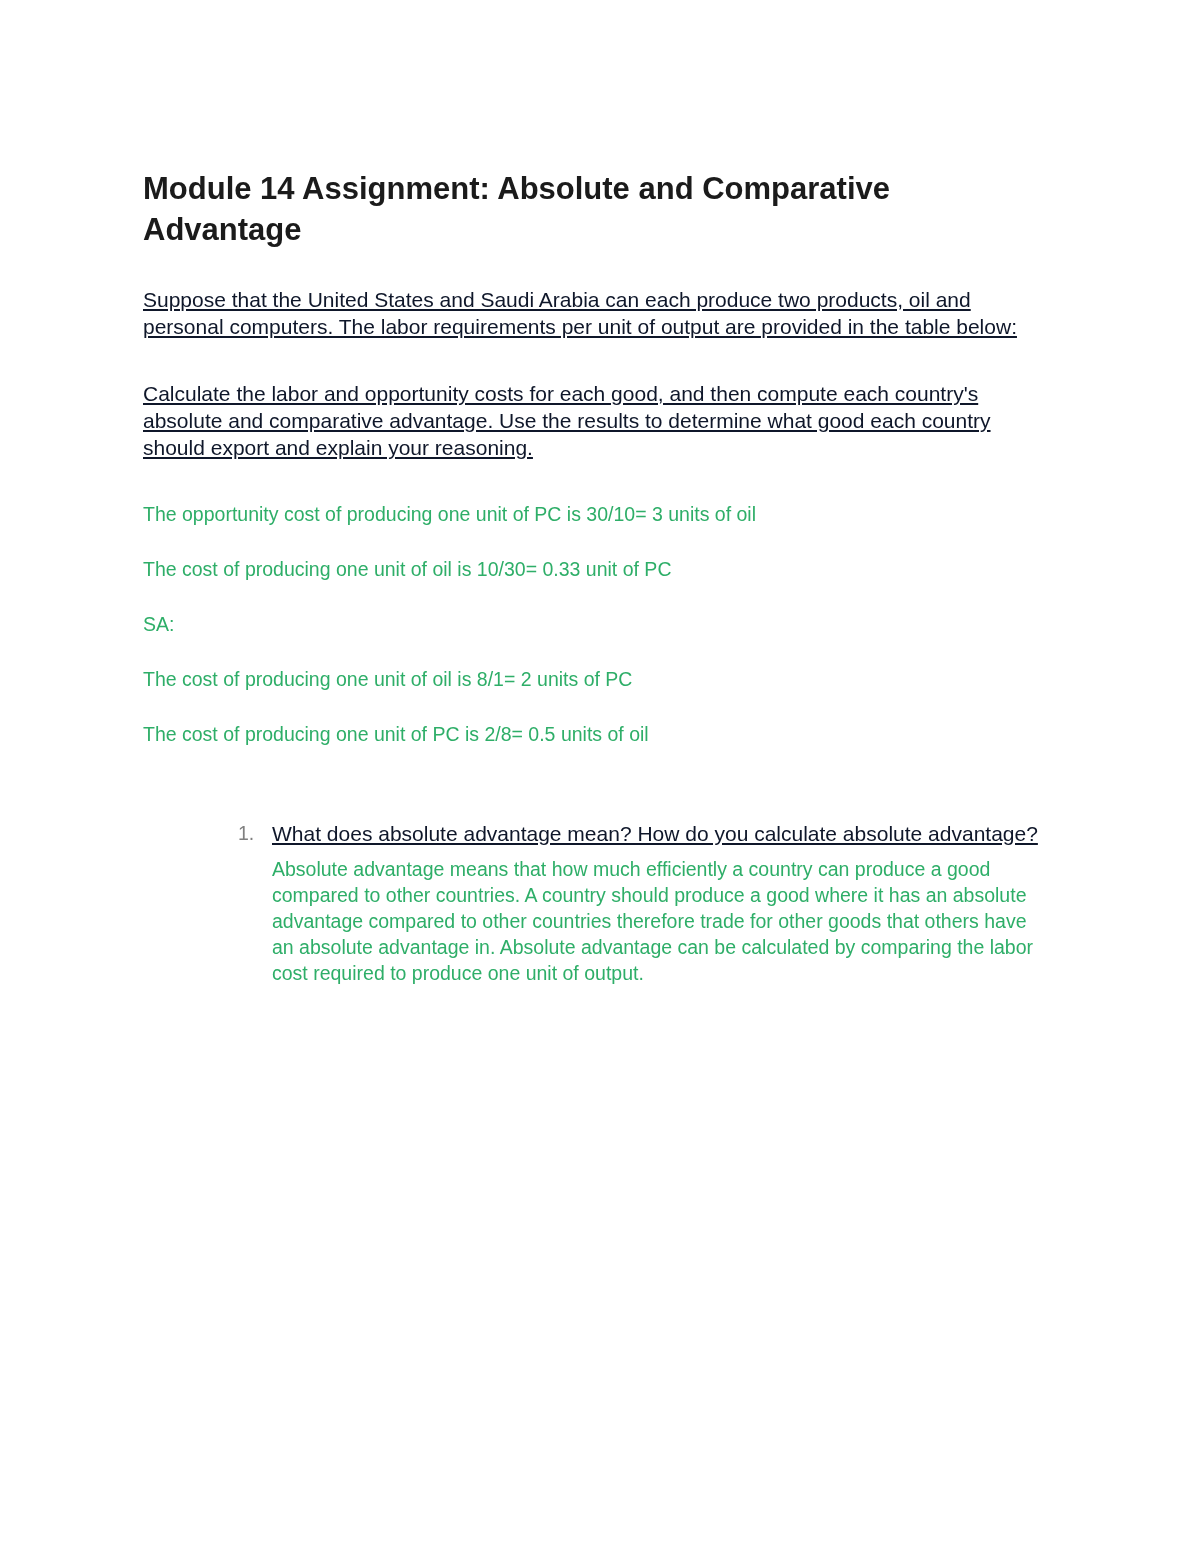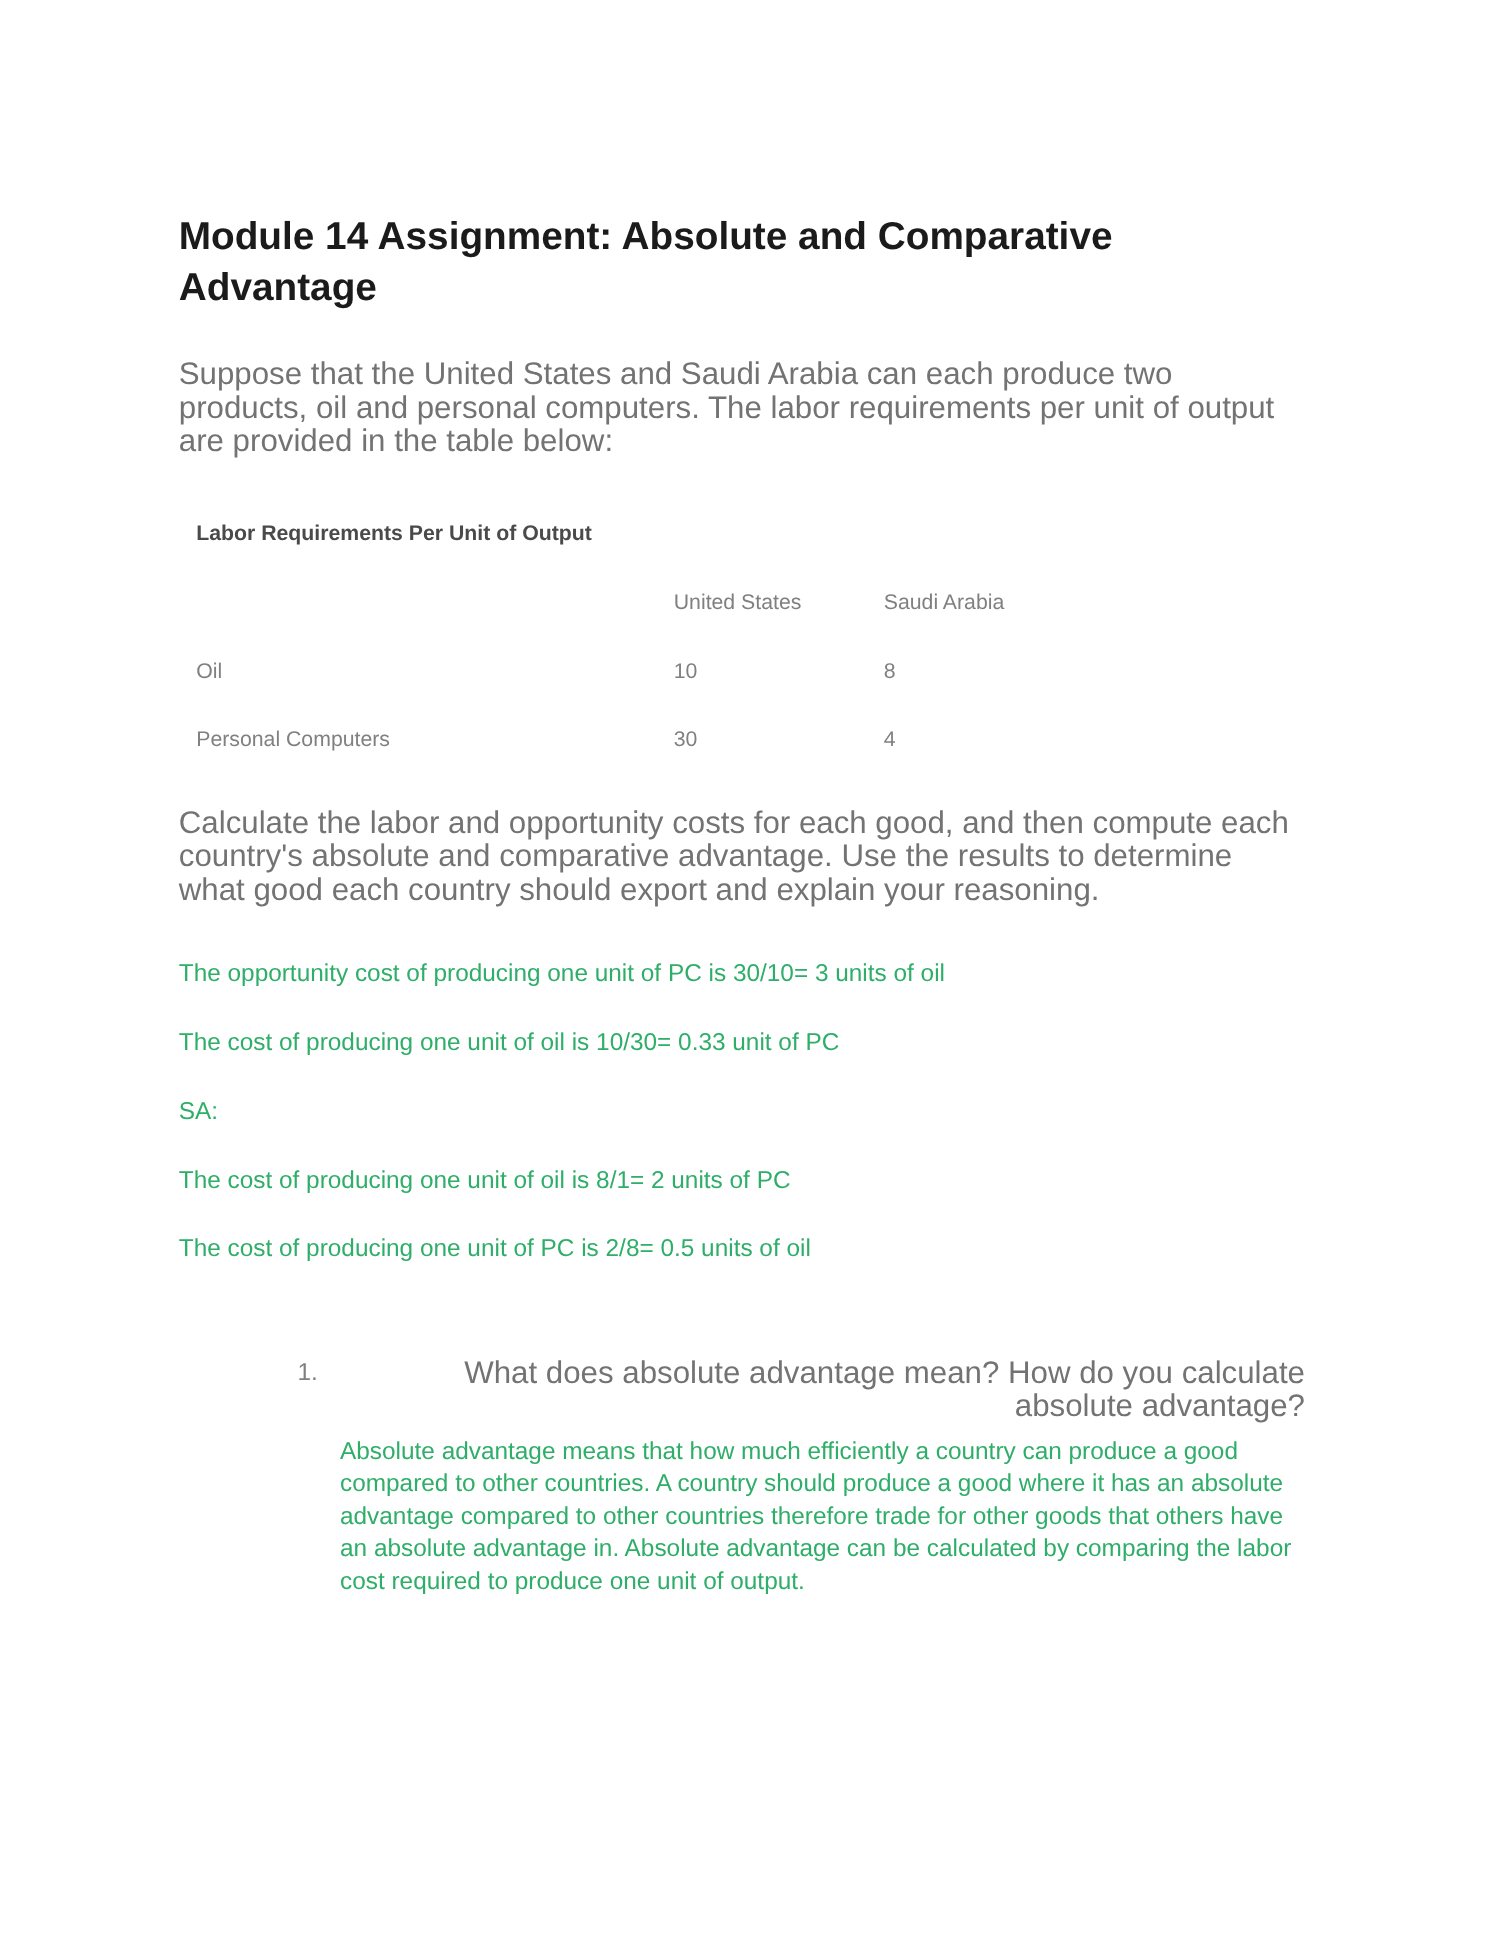--- a/index.html
+++ b/index.html
@@ -20,24 +20,25 @@
   .title {
     margin: 0 0 36px 0;
     font-size: 31px;
     line-height: 41px;
     font-weight: 700;
     color: #1b1b1b;
     max-width: 910px;
   }
   .body-text {
     margin: 0;
-    font-size: 25px;
+    font-size: 21px;
     line-height: 27px;
-    color: #737373;
+    color: #0f172a;
     max-width: 900px;
+    text-decoration: underline;
   }
   .intro {
     margin-bottom: 0;
   }
   .labor-table {
     margin-top: 46px;
     padding-left: 14px;
   }
   .table-caption {
     font-size: 17px;
@@ -75,58 +76,36 @@
     flex: 0 0 34px;
     font-size: 19.5px;
     line-height: 27px;
     color: #808080;
   }
   .q-content {
     max-width: 772px;
   }
   .q-text {
     margin: 0;
-    text-align: right;
   }
   .q-answer {
     margin: 9px 0 0 0;
     line-height: 26px;
     max-width: 772px;
   }
 </style>
 </head>
 <body>
 
 <div class="page">
 
   <h1 class="title">Module 14 Assignment: Absolute and Comparative Advantage</h1>
 
   <p class="body-text intro">Suppose that the United States and Saudi Arabia can each produce two products, oil and personal computers. The labor requirements per unit of output are provided in the table below:</p>
 
-  <div class="labor-table">
-    <div class="table-caption">Labor Requirements Per Unit of Output</div>
-
-    <div class="trow">
-      <div class="tcell"></div>
-      <div class="tcell">United States</div>
-      <div class="tcell">Saudi Arabia</div>
-    </div>
-
-    <div class="trow">
-      <div class="tcell">Oil</div>
-      <div class="tcell">10</div>
-      <div class="tcell">8</div>
-    </div>
-
-    <div class="trow">
-      <div class="tcell">Personal Computers</div>
-      <div class="tcell">30</div>
-      <div class="tcell">4</div>
-    </div>
-  </div>
 
   <p class="body-text instruction">Calculate the labor and opportunity costs for each good, and then compute each country's absolute and comparative advantage. Use the results to determine what good each country should export and explain your reasoning.</p>
 
   <p class="green">The opportunity cost of producing one unit of PC is 30/10= 3 units of oil</p>
   <p class="green">The cost of producing one unit of oil is 10/30= 0.33 unit of PC</p>
   <p class="green">SA:</p>
   <p class="green">The cost of producing one unit of oil is 8/1= 2 units of PC</p>
   <p class="green">The cost of producing one unit of PC is 2/8= 0.5 units of oil</p>
 
   <div class="question">

